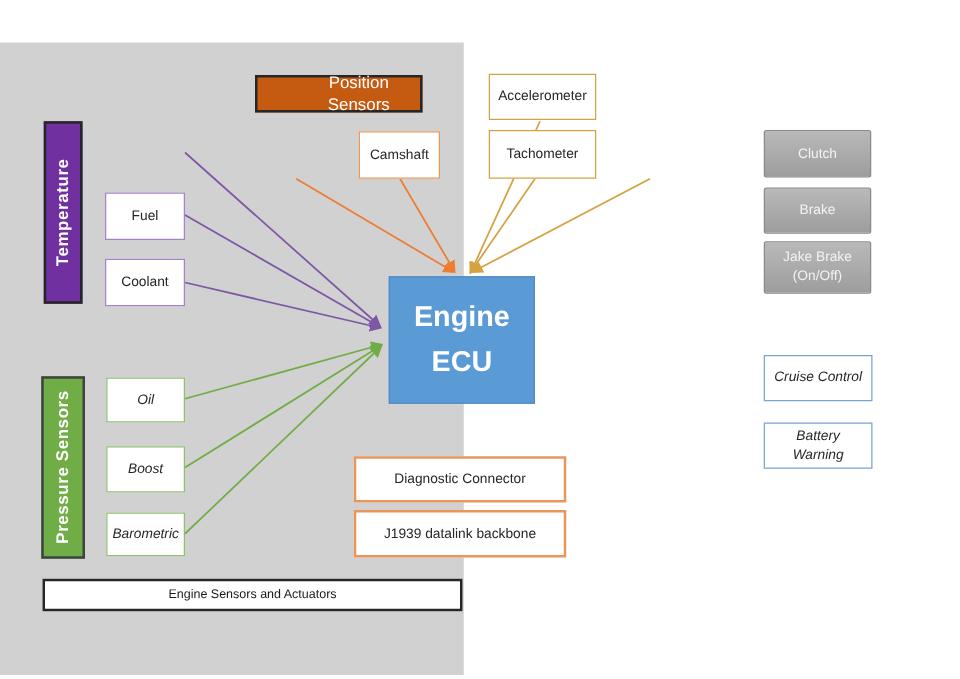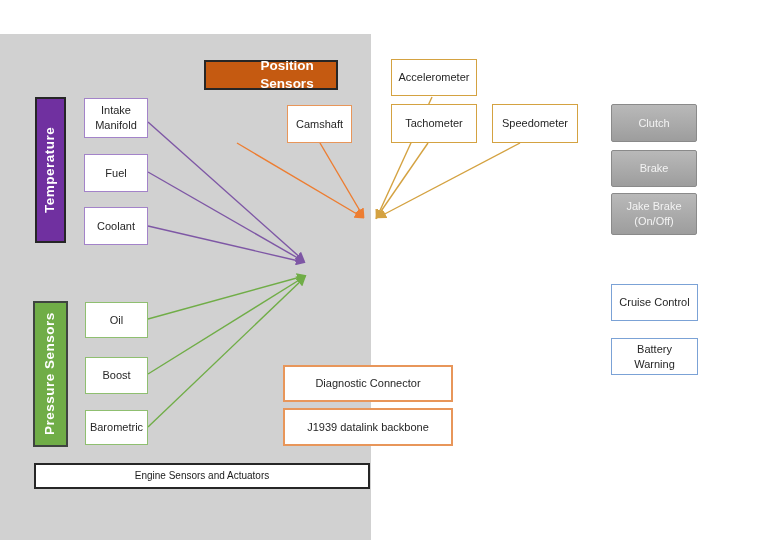--- a/index.html
+++ b/index.html
@@ -28,29 +28,29 @@
   }
   .vheader{
     writing-mode:vertical-rl;transform:rotate(180deg);
     font-weight:bold;color:#ffffff;font-size:13.5px;
     border:2px solid #262626;
     letter-spacing:.5px;
   }
   .temp-header{background:#7030a0;}
   .press-header{background:#70ad47;border-color:#3f4440;}
   .temp-item{border:1.5px solid #a383c9;}
-  .press-item{border:1.5px solid #8fbf70;}
+  .press-item{border:1.5px solid #8fbf70;font-style:italic;}
   .pos-header{
     background:#c55a11;border:2px solid #262626;
-    color:#ffffff;font-weight:bold;font-size:13.5px;padding-left:32px;
+    color:#ffffff;font-weight:normal;font-size:13.5px;padding-left:32px;
   }
   .pos-item{border:1.5px solid #e8965a;}
   .gauge-item{border:1.5px solid #d4a241;}
   .link-item{border:2px solid #e8965a;}
-  .ind-item{border:1.5px solid #7ba2d6;}
+  .ind-item{border:1.5px solid #7ba2d6;font-style:italic;}
   .switch-item{
     background:linear-gradient(#b9b9b9,#9d9d9d);
     border:1px solid #8a8a8a;border-radius:2px;
     color:#f3f3f3;
   }
   .ecu{
     background:#5b9bd5;border:1px solid #4e8ac4;
     color:#ffffff;font-weight:bold;font-size:23px;
     flex-direction:column;line-height:1.55;
   }
@@ -97,36 +97,38 @@
       <line x1="320" y1="143" x2="363" y2="216" marker-end="url(#ah-orange)"></line>
     </g>
     <g stroke="#d4a241" stroke-width="1.4">
       <line x1="432" y1="97" x2="377" y2="217" marker-end="url(#ah-gold)"></line>
       <line x1="428" y1="143" x2="377" y2="217" marker-end="url(#ah-gold)"></line>
       <line x1="520" y1="143" x2="379" y2="217" marker-end="url(#ah-gold)"></line>
     </g>
   </svg>
 
   <div class="box vheader temp-header" style="left:35px;top:97px;width:31px;height:146px">Temperature</div>
-  <div class="box temp-item" style="left:84px;top:98px;width:64px;height:40px">Intake Manifold</div>
   <div class="box temp-item" style="left:84px;top:154px;width:64px;height:38px">Fuel</div>
   <div class="box temp-item" style="left:84px;top:207px;width:64px;height:38px">Coolant</div>
 
   <div class="box pos-header" style="left:204px;top:60px;width:134px;height:30px">Position Sensors</div>
   <div class="box gauge-item" style="left:391px;top:59px;width:86px;height:37px">Accelerometer</div>
 
   <div class="box pos-item" style="left:287px;top:105px;width:65px;height:38px">Camshaft</div>
   <div class="box gauge-item" style="left:391px;top:104px;width:86px;height:39px">Tachometer</div>
-  <div class="box gauge-item" style="left:492px;top:104px;width:86px;height:39px">Speedometer</div>
 
   <div class="box switch-item" style="left:611px;top:104px;width:86px;height:38px">Clutch</div>
   <div class="box switch-item" style="left:611px;top:150px;width:86px;height:37px">Brake</div>
   <div class="box switch-item" style="left:611px;top:193px;width:86px;height:42px">Jake Brake
 (On/Off)</div>
 
+  <div class="box ecu" style="left:311px;top:221px;width:117px;height:102px">
+    <span>Engine</span>
+    <span>ECU</span>
+  </div>
 
   <div class="box vheader press-header" style="left:33px;top:301px;width:35px;height:146px">Pressure Sensors</div>
   <div class="box press-item" style="left:85px;top:302px;width:63px;height:36px">Oil</div>
   <div class="box press-item" style="left:85px;top:410px;width:63px;height:35px">Barometric</div>
   <div class="box press-item" style="left:85px;top:357px;width:63px;height:37px">Boost</div>
 
   <div class="box link-item" style="left:283px;top:365px;width:170px;height:37px">Diagnostic Connector</div>
   <div class="box link-item" style="left:283px;top:408px;width:170px;height:38px">J1939 datalink backbone</div>
 
   <div class="box ind-item" style="left:611px;top:284px;width:87px;height:37px">Cruise Control</div>

